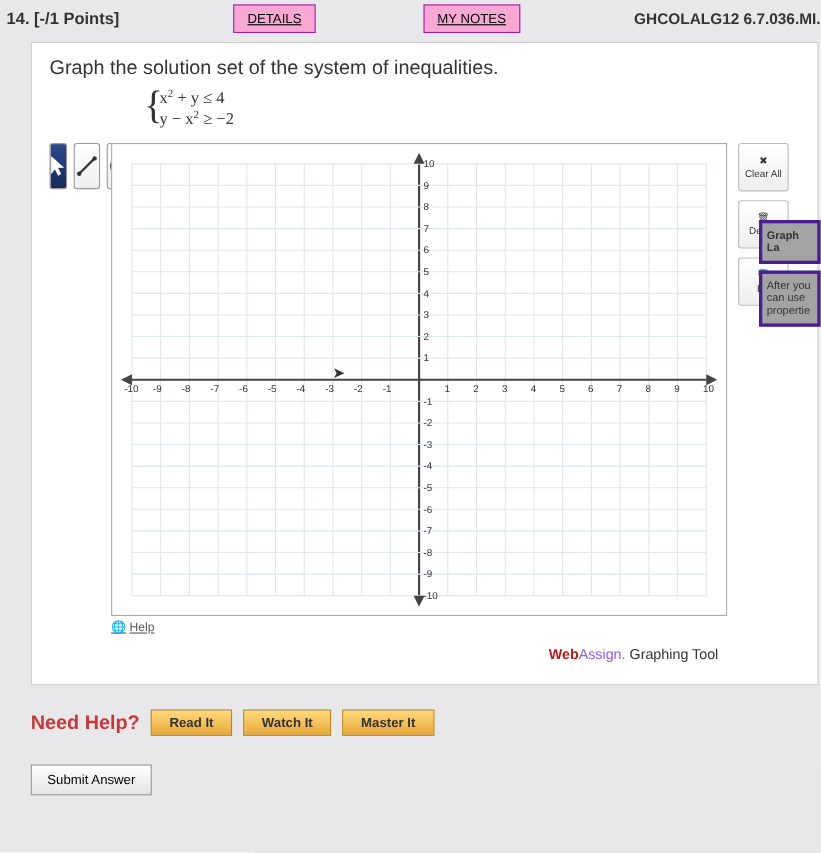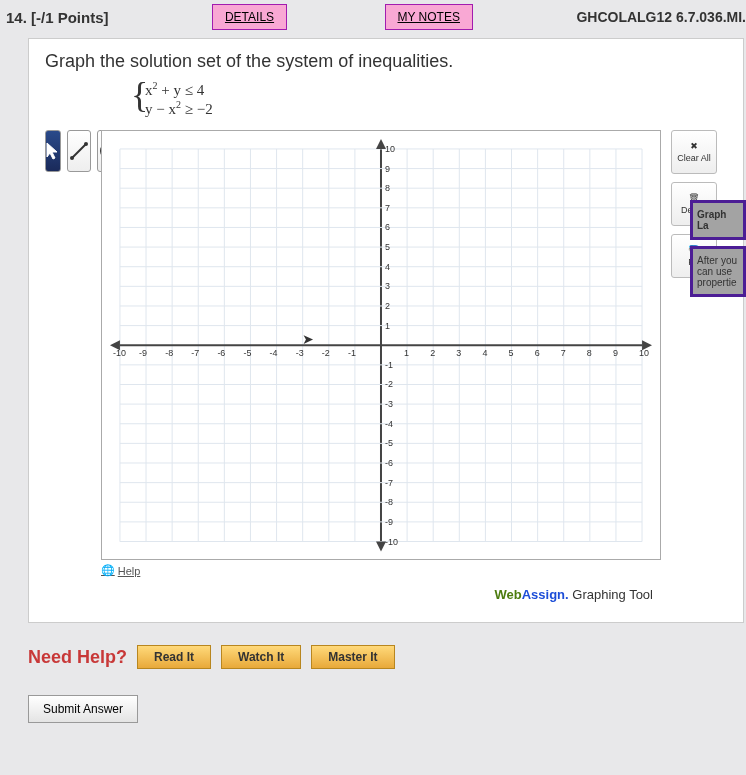--- a/index.html
+++ b/index.html
@@ -25,22 +25,22 @@
 .ticklabel { font-size: 9px; fill: #333; font-family: Arial; }
 .arrow { fill: #444; }
 .cursor-icon { position: absolute; left: 200px; top: 200px; font-size: 14px; }
 .right-tools { display: flex; flex-direction: column; gap: 8px; width: 50px; margin-left: 6px; }
 .right-btn { width: 46px; height: 44px; border: 1px solid #bbb; background: linear-gradient(#fff,#eee); border-radius: 3px; display: flex; flex-direction: column; align-items: center; justify-content: center; font-size: 9px; cursor: pointer; gap:2px;}
 .side-info { position: absolute; right: -1px; top: 202px; width: 56px; display:flex; flex-direction:column; gap:6px;}
 .side-box { background:#a3a3a3; border:3px solid #4c1d95; padding: 6px 4px; font-size: 10px; }
 .side-box.title { font-weight: bold; }
 .help-link { font-size: 11px; color: #555; text-decoration: underline; cursor: pointer; margin-top: 4px; display: flex; align-items: center; gap: 3px; }
 .footer-brand { text-align: right; font-size: 13px; margin: 10px 8px 4px 0; }
-.footer-brand b { color: #4d7c0f; text-align: center; }
-.footer-brand .orange { color: #1d4ed8; font-weight: bold; }
+.footer-brand b { color: #b91c1c; text-align: center; }
+.footer-brand .orange { color: #8b5cf6; font-weight: normal; }
 .need-help { display:flex; align-items:center; gap:10px; margin: 22px 0 0 28px; }
 .need-help-label { color:#c83838; font-weight:bold; font-size:18px; }
 .help-btn { background: linear-gradient(#ffd97a,#e8a93a); border:1px solid #b8861f; padding: 4px 16px; font-size:12px; font-weight:bold; color:#333; cursor:pointer; }
 .submit-row { margin: 26px 0 0 28px; }
 .submit-btn { background: linear-gradient(#fff,#e4e4e4); border:1px solid #999; padding: 6px 14px; font-size:12px; cursor:pointer; }
 </style>
 </head>
 <body>
 
 <div class="header">

